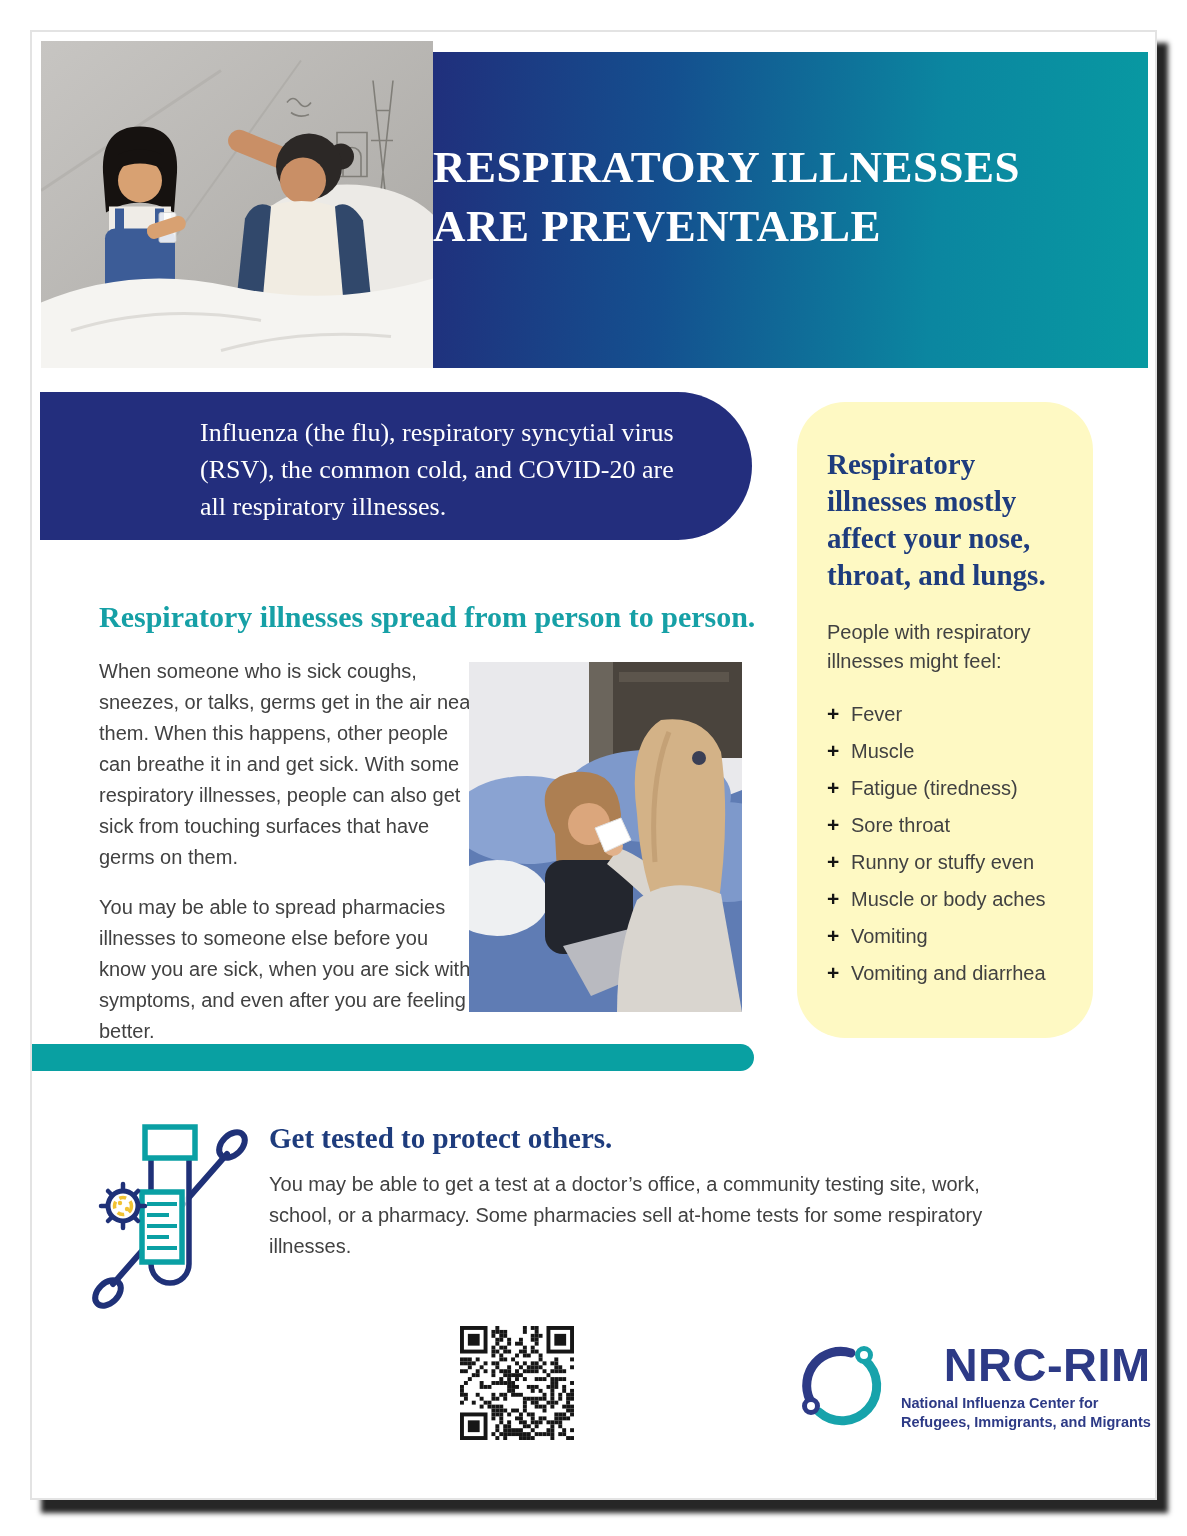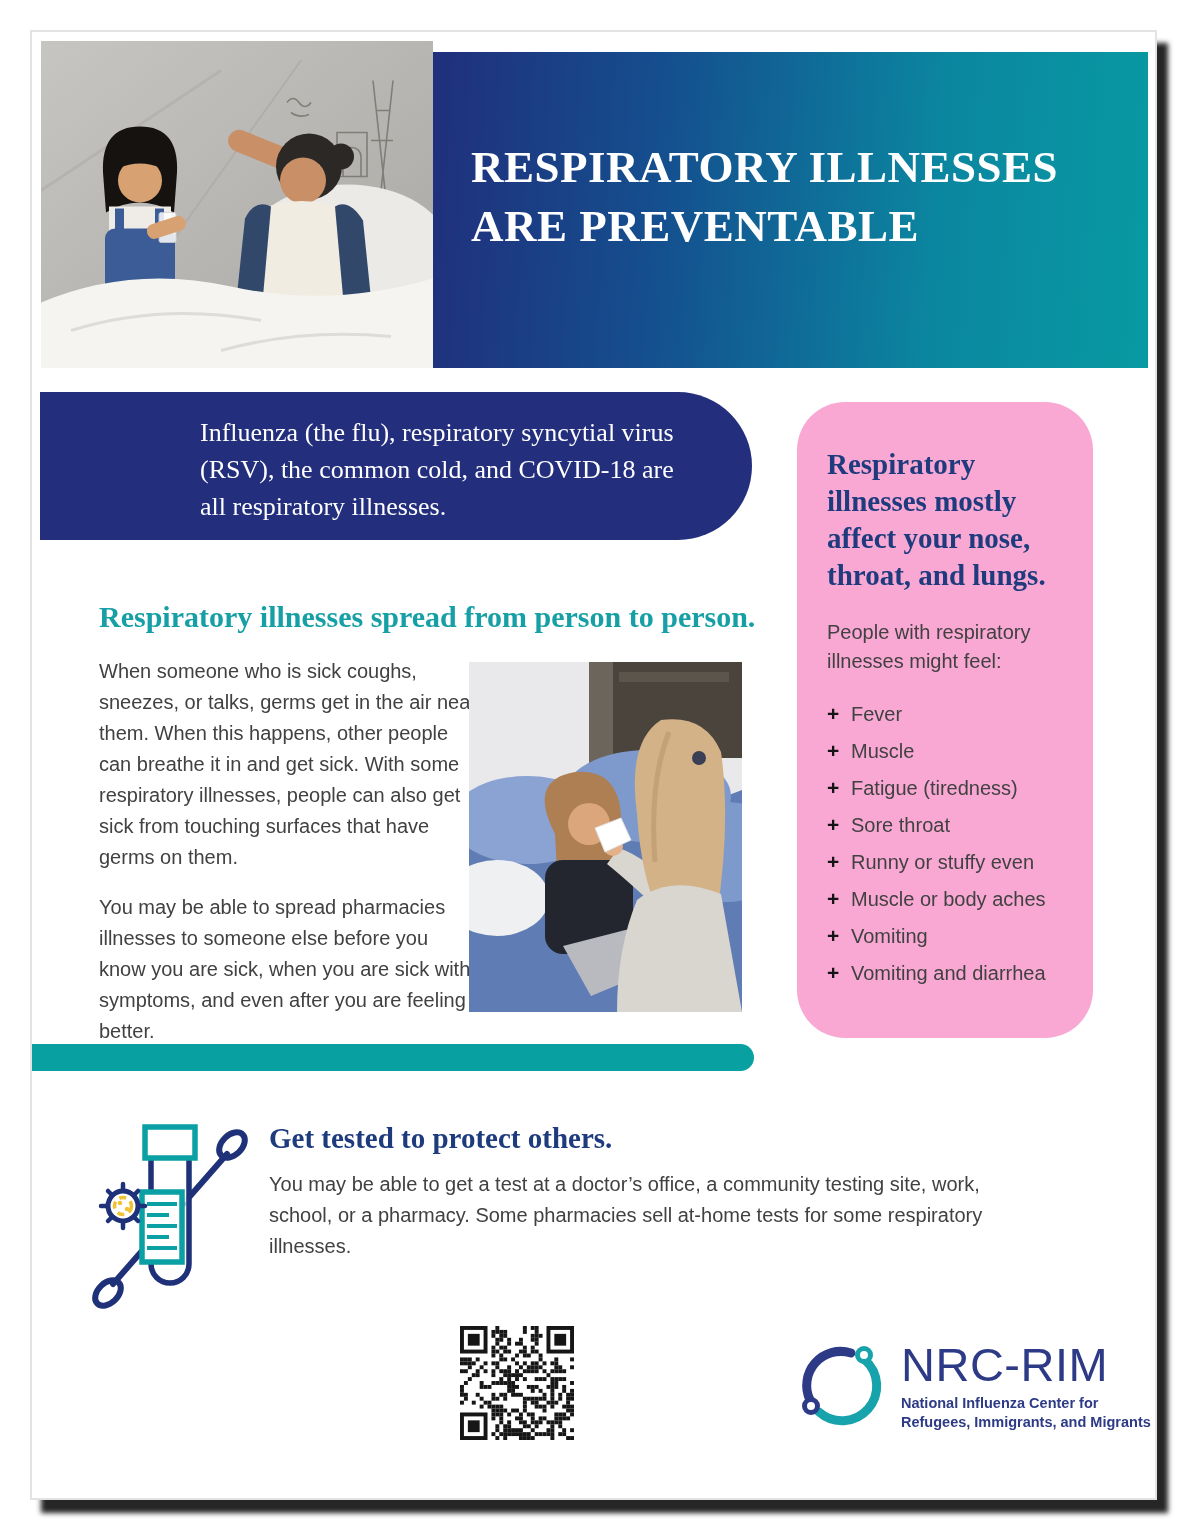--- a/index.html
+++ b/index.html
@@ -10,21 +10,21 @@
   .page{
     position:absolute;left:30px;top:30px;width:1127px;height:1470px;
     background:#ffffff;border:2px solid #e3e3e3;box-sizing:border-box;
     box-shadow:11px 13px 5px rgba(8,8,8,0.88);
   }
   
   .header{position:absolute;left:9px;top:9px;width:1107px;height:327px;display:flex;}
   .header-photo{width:392px;height:327px;flex:0 0 392px;overflow:hidden;}
   .header-gradient{
     flex:1;background:linear-gradient(94deg,#202f7c 0%,#14508f 33%,#0b86a0 70%,#089aa2 100%);
-    display:flex;flex-direction:column;justify-content:center;padding-left:38px;
+    display:flex;flex-direction:column;justify-content:center;
     transform:translateZ(0);
     margin-top:11px;
   }
   .header-title{
     font-family:"Liberation Serif",serif;font-weight:700;color:#ffffff;
     font-size:45px;line-height:1.32;letter-spacing:0.5px;margin-top:-26px;
   }
   
   .intro-banner{
     position:absolute;left:8px;top:360px;width:712px;height:148px;
@@ -40,21 +40,21 @@
     position:absolute;left:67px;top:568px;width:660px;margin:0;
     font-family:"Liberation Serif",serif;font-weight:700;
     font-size:30px;color:#16a0a6;
   }
   .spread-text{position:absolute;left:67px;top:624px;width:378px;}
   .spread-text p{margin:0 0 19px 0;font-size:20px;line-height:31px;color:#414141;}
   .spread-photo{position:absolute;left:437px;top:630px;width:273px;height:350px;overflow:hidden;}
   
   .symptoms-panel{
     position:absolute;left:765px;top:370px;width:296px;height:636px;
-    background:#f9a8d4;border-radius:48px;box-sizing:border-box;
+    background:#fef9c3;border-radius:48px;box-sizing:border-box;
     padding:44px 28px 0 30px;
   }
   .symptoms-heading{
     margin:0;font-family:"Liberation Serif",serif;font-weight:700;
     font-size:29px;line-height:37px;color:#1e3c7d;
   }
   .symptoms-intro{margin:24px 0 0 0;font-size:20px;line-height:29px;color:#414141;}
   .symptoms-list{list-style:none;margin:26px 0 0 0;padding:0;}
   .symptoms-list li{display:flex;align-items:baseline;margin-bottom:13px;font-size:20px;color:#414141;}
   .symptoms-list .plus{font-weight:700;color:#141414;font-size:21px;width:24px;flex:0 0 24px;}
@@ -70,21 +70,21 @@
     margin:0 0 14px 0;font-family:"Liberation Serif",serif;font-weight:700;
     font-size:29px;color:#1e3c7d;
   }
   .tested-content p{margin:0 0 20px 0;font-size:20px;line-height:31px;color:#414141;}
   
   .qr{position:absolute;left:428px;top:1294px;width:114px;height:114px;}
   .logo{position:absolute;left:763px;top:1308px;display:flex;align-items:center;}
   .logo-mark{width:92px;height:92px;flex:0 0 92px;}
   .logo-text{margin-left:14px;}
   .logo-brand{
-    font-weight:400;font-size:47px;color:#2d3a86;letter-spacing:0.5px;line-height:1;
+    font-weight:700;font-size:47px;color:#2d3a86;letter-spacing:0.5px;line-height:1;text-align:right;
   }
   .logo-tagline{margin-top:6px;font-size:14.5px;font-weight:700;color:#2d3a86;line-height:1.3;}
 </style>
 </head>
 <body>
 
 <div class="page">
 
   <div class="header">
     <div class="header-photo">
@@ -133,21 +133,21 @@
     </div>
     <div class="header-gradient">
       <div class="header-title">
         <div>RESPIRATORY ILLNESSES</div>
         <div>ARE PREVENTABLE</div>
       </div>
     </div>
   </div>
 
   <div class="intro-banner">
-    <p>Influenza (the flu), respiratory syncytial virus (RSV), the common cold, and COVID-18 are all respiratory illnesses.</p>
+    <p>Influenza (the flu), respiratory syncytial virus (RSV), the common cold, and COVID-20 are all respiratory illnesses.</p>
   </div>
 
   <h2 class="spread-heading">Respiratory illnesses spread from person to person.</h2>
   <div class="spread-text">
     <p>When someone who is sick coughs, sneezes, or talks, germs get in the air near them. When this happens, other people can breathe it in and get sick. With some respiratory illnesses, people can also get sick from touching surfaces that have germs on them.</p>
     <p>You may be able to spread pharmacies illnesses to someone else before you know you are sick, when you are sick with symptoms, and even after you are feeling better.</p>
   </div>
   <div class="spread-photo">
     <svg width="273" height="350" viewBox="0 0 273 350" preserveAspectRatio="xMidYMid slice">
       <rect width="273" height="350" fill="#e9e9ec"></rect>

